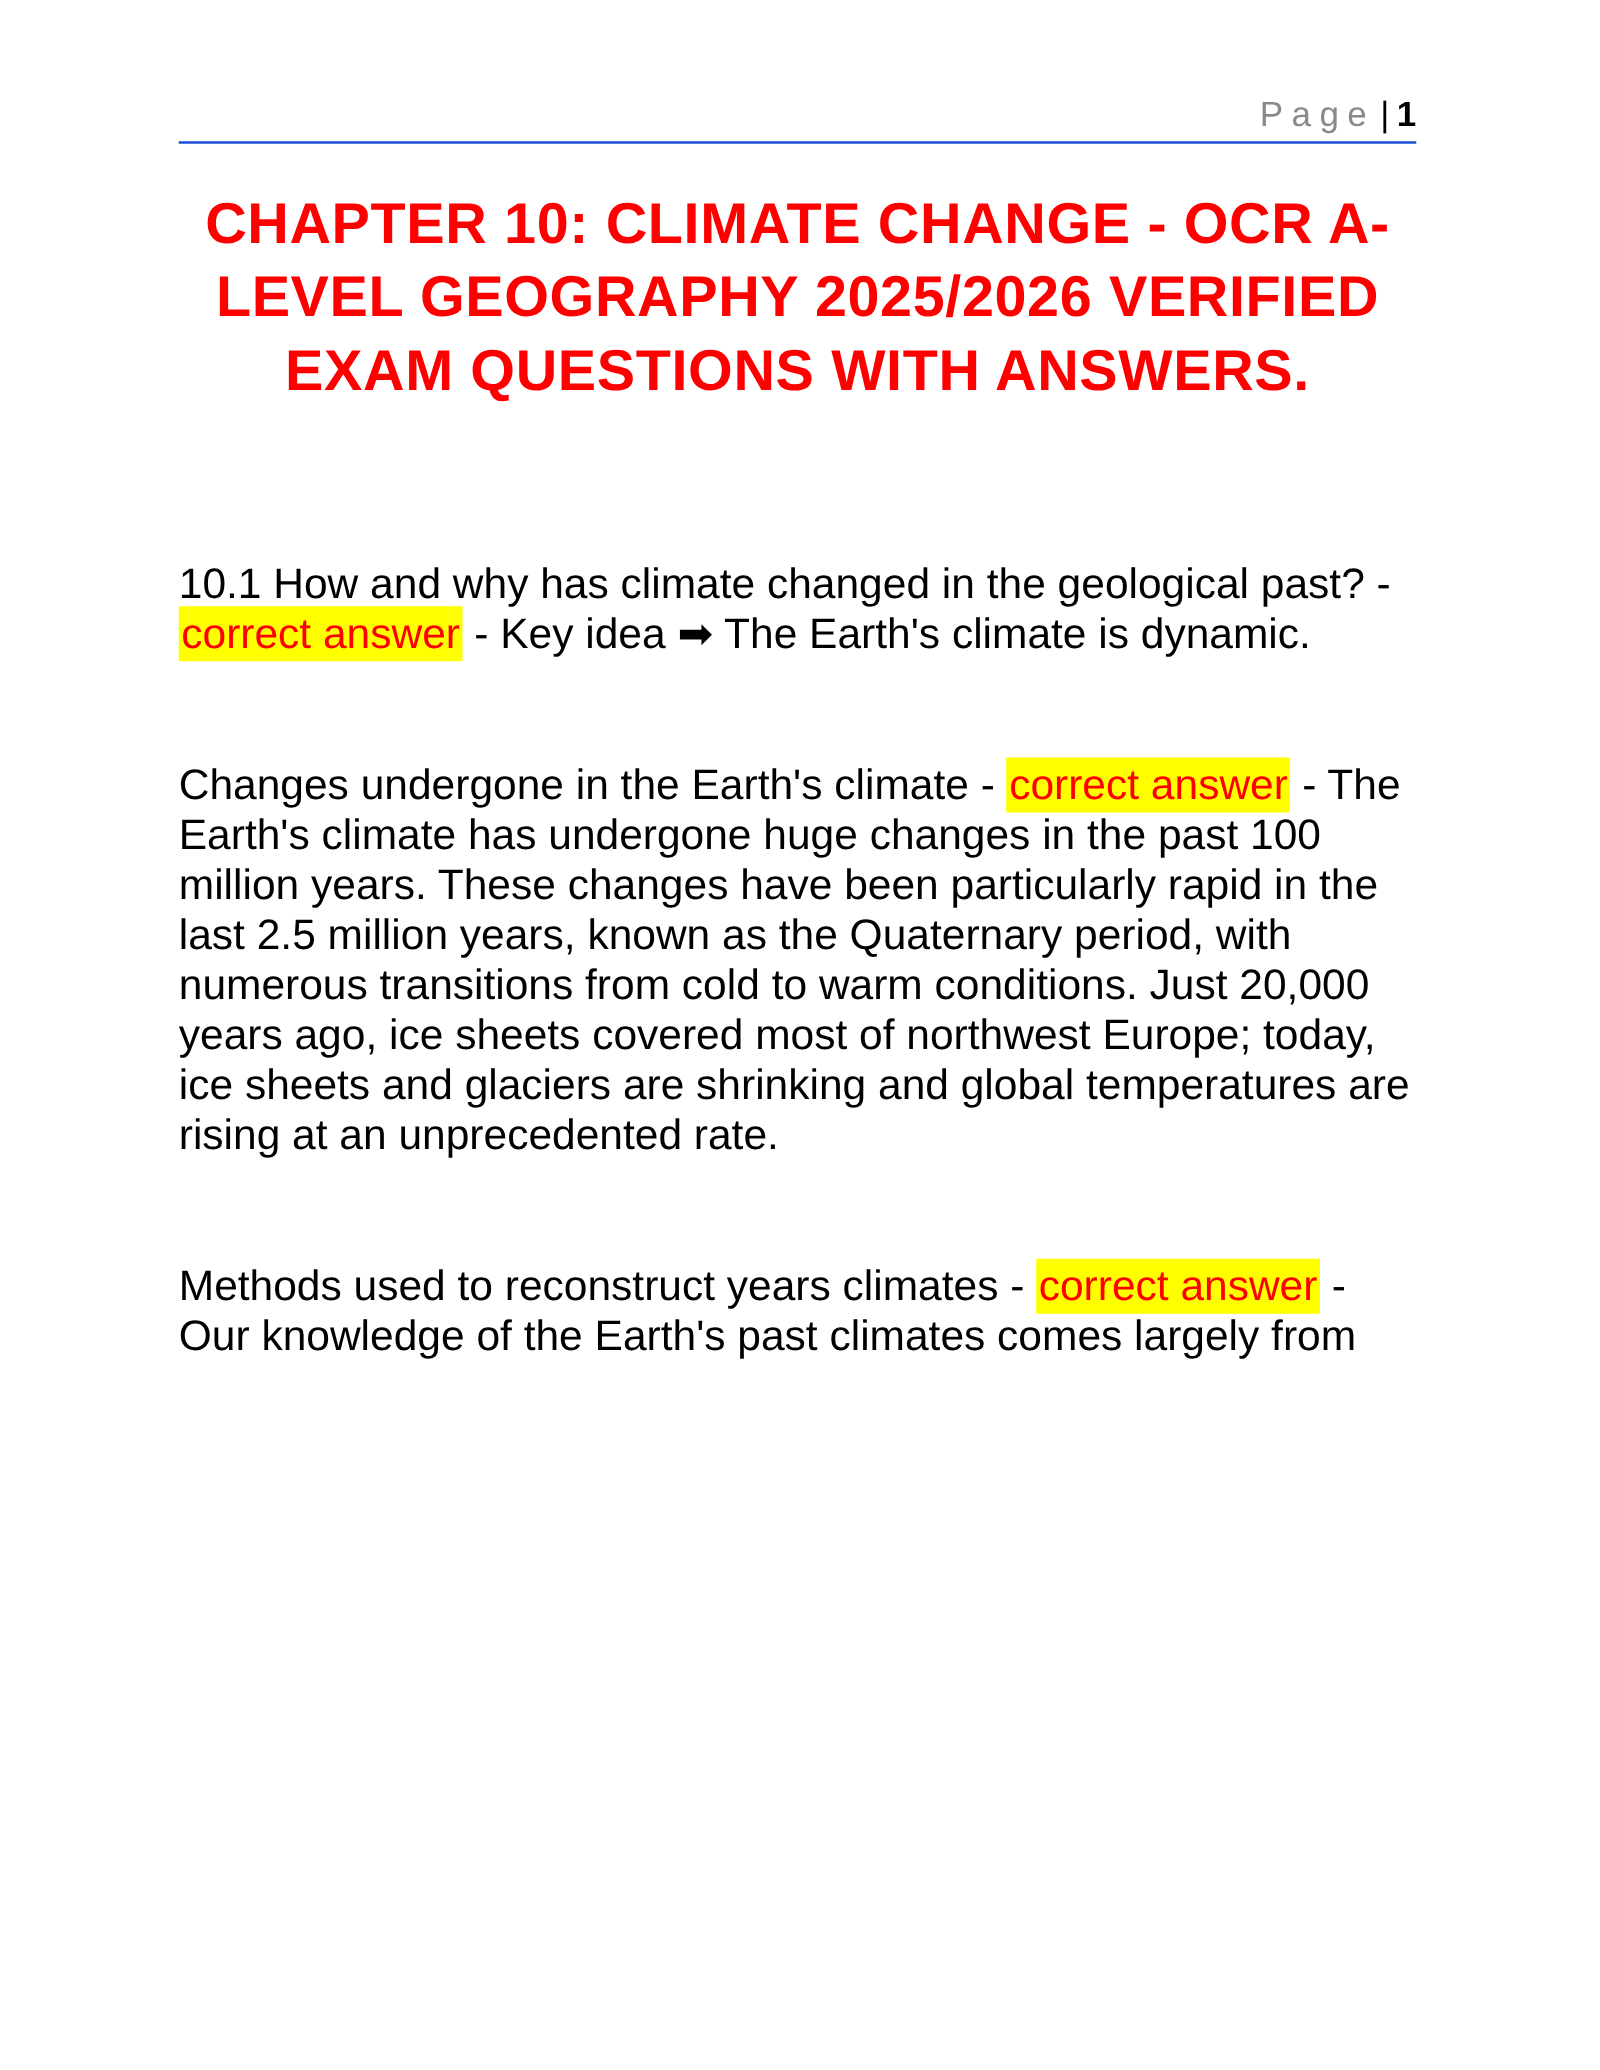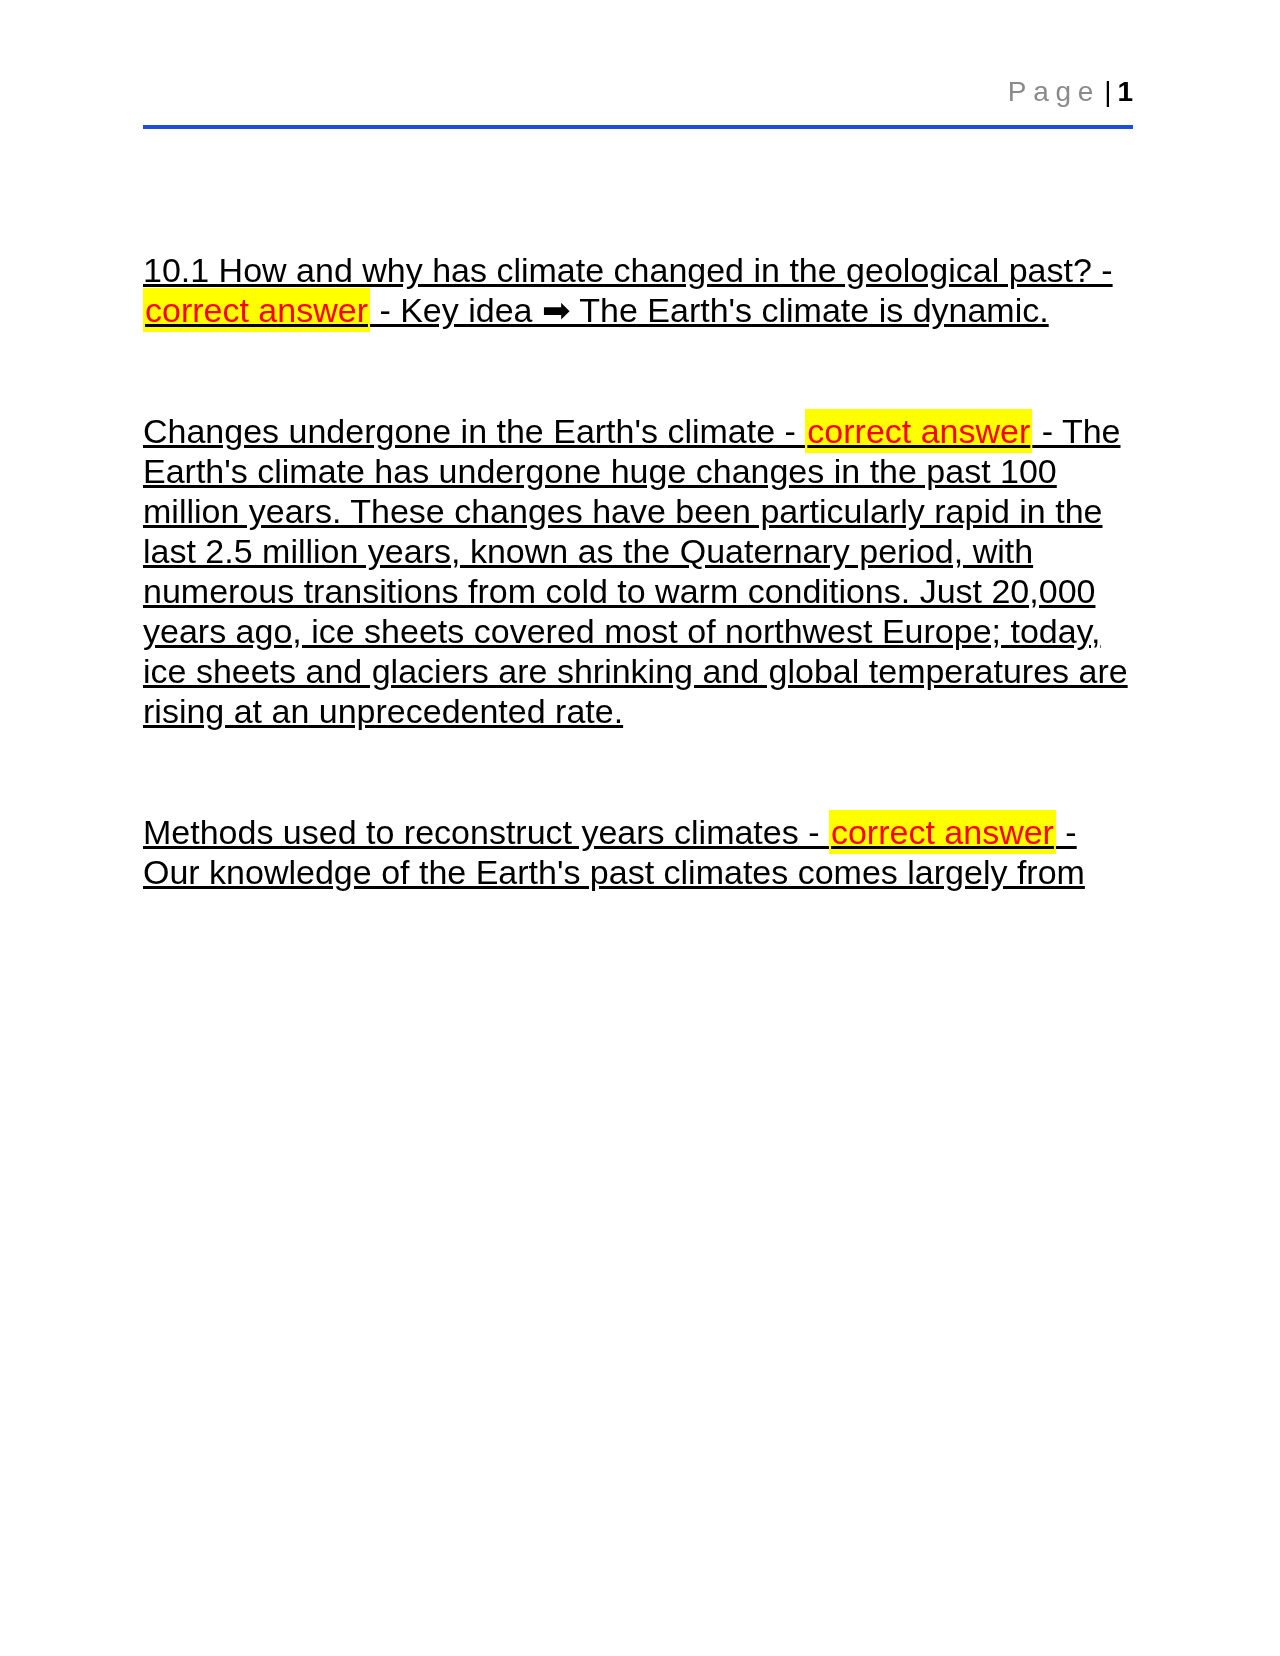--- a/index.html
+++ b/index.html
@@ -16,22 +16,22 @@
     background: #ffffff;
     overflow: hidden;
     font-family: "Liberation Sans", "DejaVu Sans", sans-serif;
     color: #000000;
   }
   .header {
     text-align: right;
     font-size: 28px;
     line-height: 30px;
     color: #8a8a8a;
-    padding-bottom: 18px;
-    border-bottom: 4px solid #1d4ed8;
+    padding-bottom: 6px;
+    border-bottom: 2px solid #1d4ed8;
   }
   .header .page-word {
     letter-spacing: 0.24em;
     color: #8a8a8a;
   }
   .header .pipe {
     color: #000000;
     margin: 0 6px 0 4px;
     font-weight: 400;
   }
@@ -47,40 +47,44 @@
     font-weight: bold;
     letter-spacing: 0.5px;
     color: #ff0000;
   }
   .body-text {
     font-size: 34px;
     line-height: 40px;
   }
   .para {
     margin: 81px 0 0 0;
-    text-decoration: underline;
   }
   .para:first-child {
     margin-top: 121px;
   }
   mark.hl {
     background: #ffff00;
     color: #ff0000;
     padding: 3px 2px;
   }
 </style>
 </head>
 <body>
 
 <div class="page">
 
   <div class="header">
     <span class="page-word">Page</span><span class="pipe">|</span><span class="page-num">1</span>
   </div>
 
+  <h1 class="title">
+    <div>CHAPTER 10: CLIMATE CHANGE - OCR A-</div>
+    <div>LEVEL GEOGRAPHY 2025/2026 VERIFIED</div>
+    <div>EXAM QUESTIONS WITH ANSWERS.</div>
+  </h1>
 
   <div class="body-text" id="paragraphs">
       <p class="para"><span>10.1 How and why has climate changed in the geological past? - </span><mark class="hl">correct answer</mark><span> - Key idea ➡ The Earth's climate is dynamic.</span></p>
       <p class="para"><span>Changes undergone in the Earth's climate - </span><mark class="hl">correct answer</mark><span> - The Earth's climate has undergone huge changes in the past 100 million years. These changes have been particularly rapid in the last 2.5 million years, known as the Quaternary period, with numerous transitions from cold to warm conditions. Just 20,000 years ago, ice sheets covered most of northwest Europe; today, ice sheets and glaciers are shrinking and global temperatures are rising at an unprecedented rate.</span></p>
       <p class="para"><span>Methods used to reconstruct years climates - </span><mark class="hl">correct answer</mark><span> - Our knowledge of the Earth's past climates comes largely from</span></p>
     </div>
 
 </div>
 
 </body></html>

